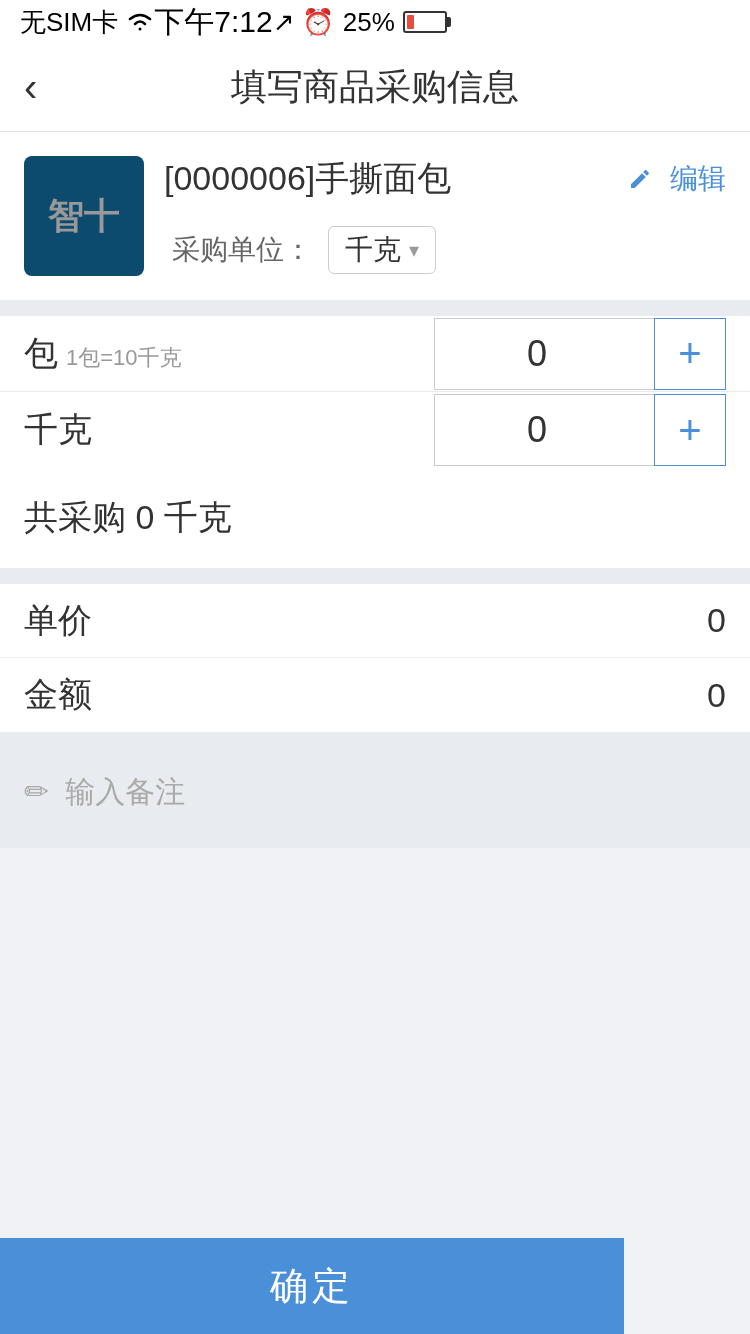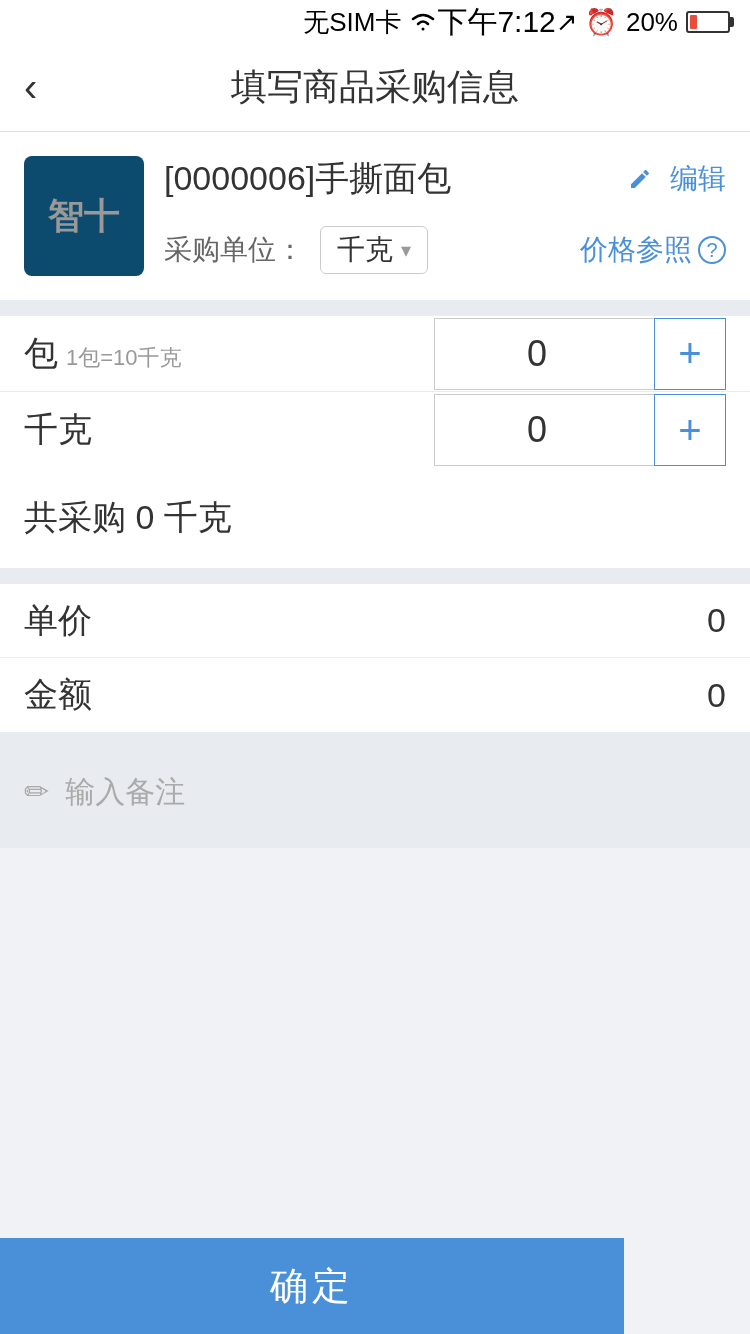--- a/index.html
+++ b/index.html
@@ -13,21 +13,21 @@
       color: #333;
     }
 
     
     .status-bar {
       width: 100%;
       height: 44px;
       background: #fff;
       display: flex;
       align-items: center;
-      justify-content: flex-end;
+      justify-content: flex-start;
       padding: 0 20px;
       font-size: 28px;
       color: #000;
     }
     .status-left {
       display: flex;
       align-items: center;
       gap: 8px;
       font-size: 26px;
     }
@@ -144,20 +144,21 @@
       font-size: 28px;
       display: flex;
       align-items: center;
       gap: 18px;
       cursor: pointer;
     }
     .product-unit-row {
       display: flex;
       align-items: center;
       gap: 16px;
+      margin-left: 8px;
     }
     .unit-label {
       font-size: 28px;
       color: #666;
     }
     .unit-select {
       border: 1px solid #ccc;
       border-radius: 6px;
       padding: 4px 16px;
       font-size: 28px;
@@ -346,21 +347,21 @@
     <svg width="28" height="22" viewBox="0 0 28 22" fill="none">
       <path d="M14 18 Q14 18 14 18" stroke="#000" stroke-width="3" stroke-linecap="round"></path>
       <path d="M9 13 Q14 8 19 13" stroke="#000" stroke-width="2.5" stroke-linecap="round" fill="none"></path>
       <path d="M4 8 Q14 0 24 8" stroke="#000" stroke-width="2.5" stroke-linecap="round" fill="none"></path>
     </svg>
   </div>
   <div class="status-center">下午7:12</div>
   <div class="status-right">
     <span>↗</span>
     <span>⏰</span>
-    <span>20%</span>
+    <span>25%</span>
     <div class="battery-icon">
       <div class="battery-body">
         <div class="battery-fill"></div>
       </div>
     </div>
   </div>
 </div>
 
 <div class="nav-bar">
   <div class="nav-back">‹</div>
@@ -382,24 +383,20 @@
           </svg>
           <span>编辑</span>
         </span>
       </div>
       <div class="product-unit-row">
         <span class="unit-label">采购单位：</span>
         <div class="unit-select">
           <span>千克</span>
           <span class="unit-chevron">▾</span>
         </div>
-        <div class="price-ref">
-          <span>价格参照</span>
-          <div class="price-ref-icon">?</div>
-        </div>
       </div>
     </div>
   </div>
 
   <div class="section-divider"></div>
 
   <div class="form-section">
 
     <div class="form-row">
       <span class="form-label">

